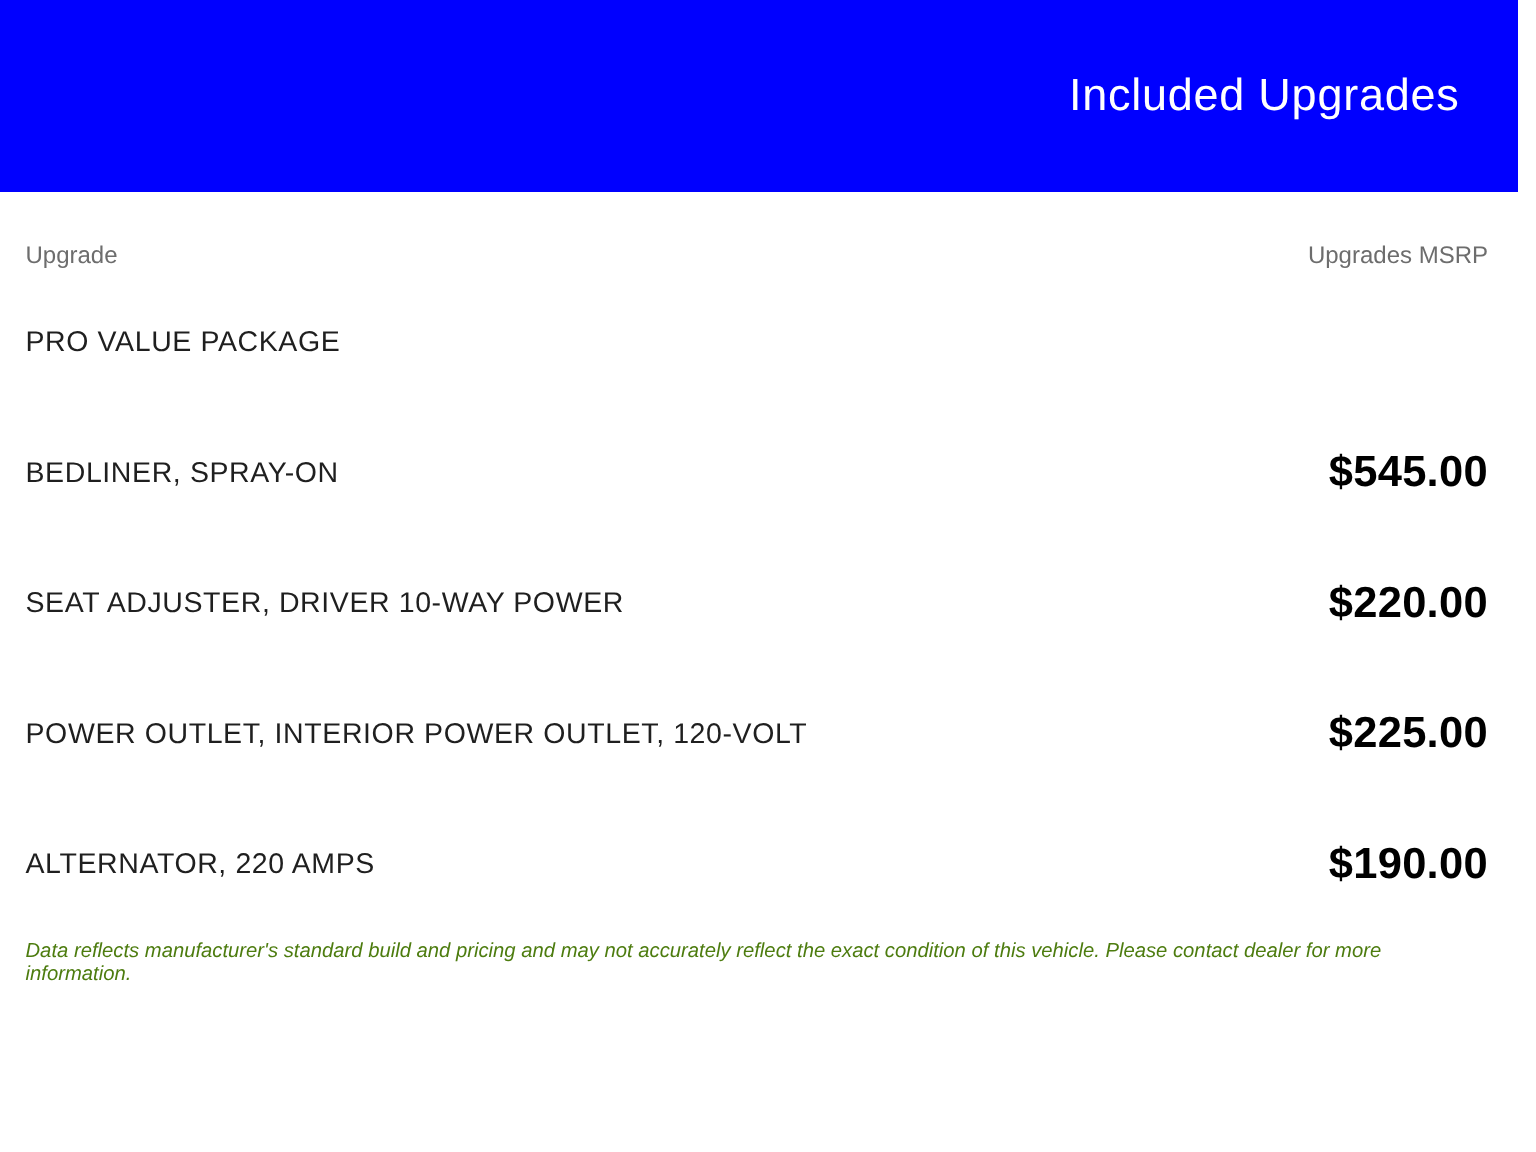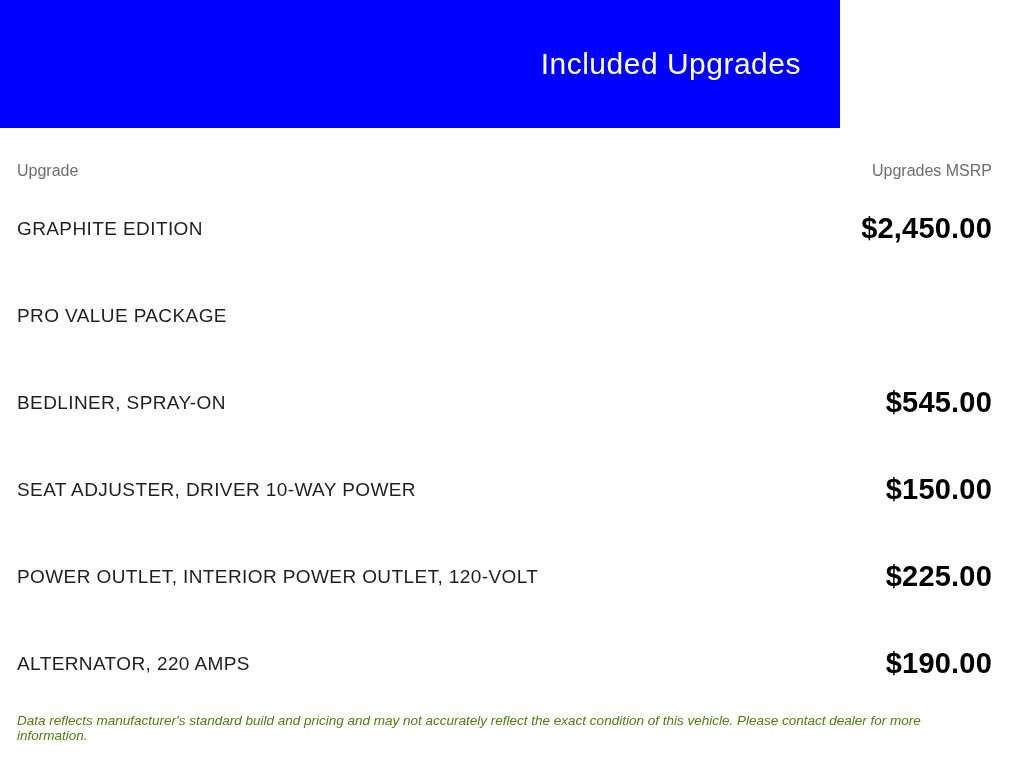--- a/index.html
+++ b/index.html
@@ -10,21 +10,21 @@
     font-family: "Liberation Sans", sans-serif;
     overflow: hidden;
   }
   .page {
     width: 1024px;
     height: 768px;
     background: #ffffff;
     position: relative;
   }
   .banner {
-    width: 840px;
+    width: 1012px;
     height: 128px;
     background: #0000ff;
     display: flex;
     align-items: center;
     justify-content: flex-end;
     padding-right: 39px;
   }
   .banner h1 {
     color: #ffffff;
     font-size: 30px;
@@ -88,37 +88,33 @@
 
   <main class="content">
 
     <div class="table-head">
       <span class="col-label">Upgrade</span>
       <span class="col-label">Upgrades MSRP</span>
     </div>
 
     <div class="rows">
 
-      <div class="row">
-        <span class="upgrade-name">GRAPHITE EDITION</span>
-        <span class="price">$2,450.00</span>
-      </div>
 
       <div class="row">
         <span class="upgrade-name">PRO VALUE PACKAGE</span>
       </div>
 
       <div class="row">
         <span class="upgrade-name">BEDLINER, SPRAY-ON</span>
         <span class="price">$545.00</span>
       </div>
 
       <div class="row">
         <span class="upgrade-name">SEAT ADJUSTER, DRIVER 10-WAY POWER</span>
-        <span class="price">$150.00</span>
+        <span class="price">$220.00</span>
       </div>
 
       <div class="row">
         <span class="upgrade-name">POWER OUTLET, INTERIOR POWER OUTLET, 120-VOLT</span>
         <span class="price">$225.00</span>
       </div>
 
       <div class="row">
         <span class="upgrade-name">ALTERNATOR, 220 AMPS</span>
         <span class="price">$190.00</span>

